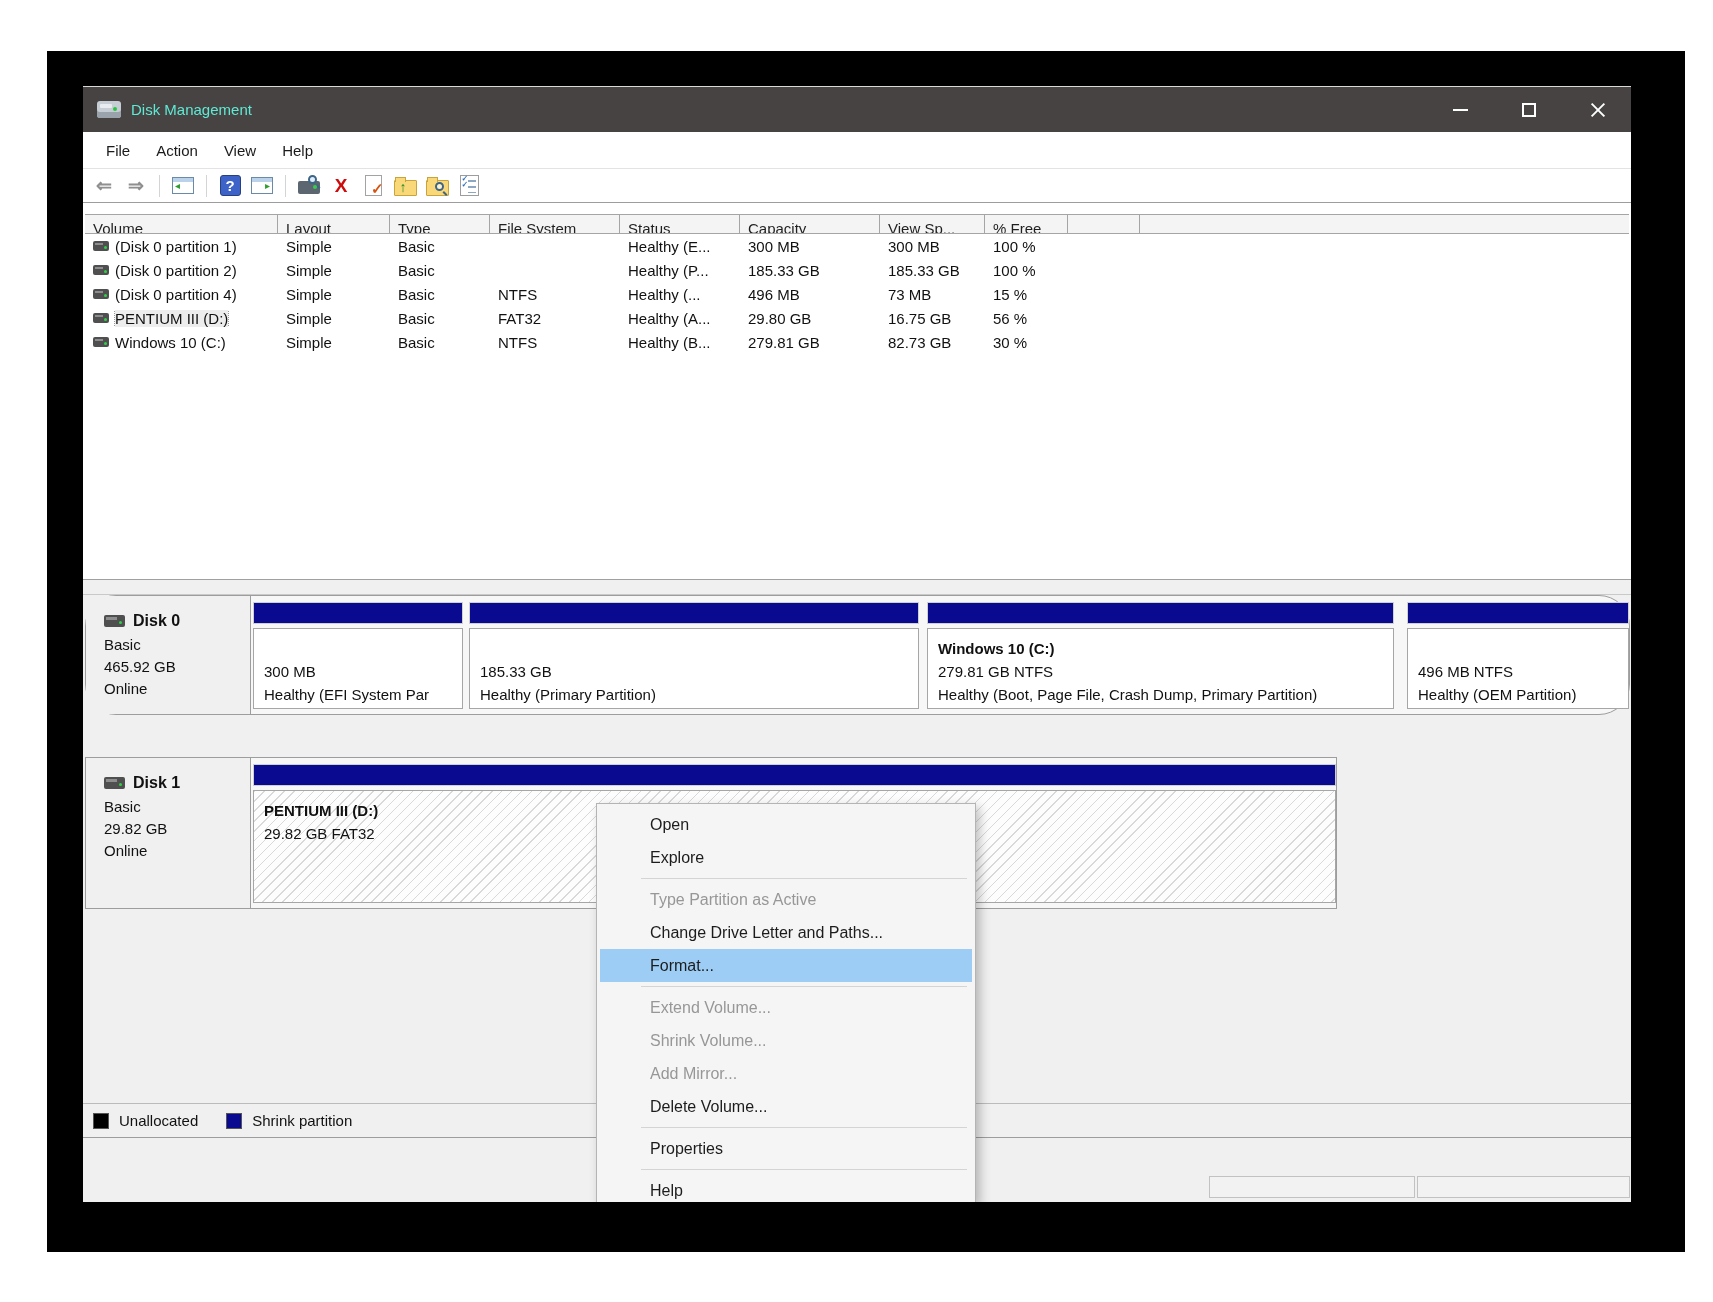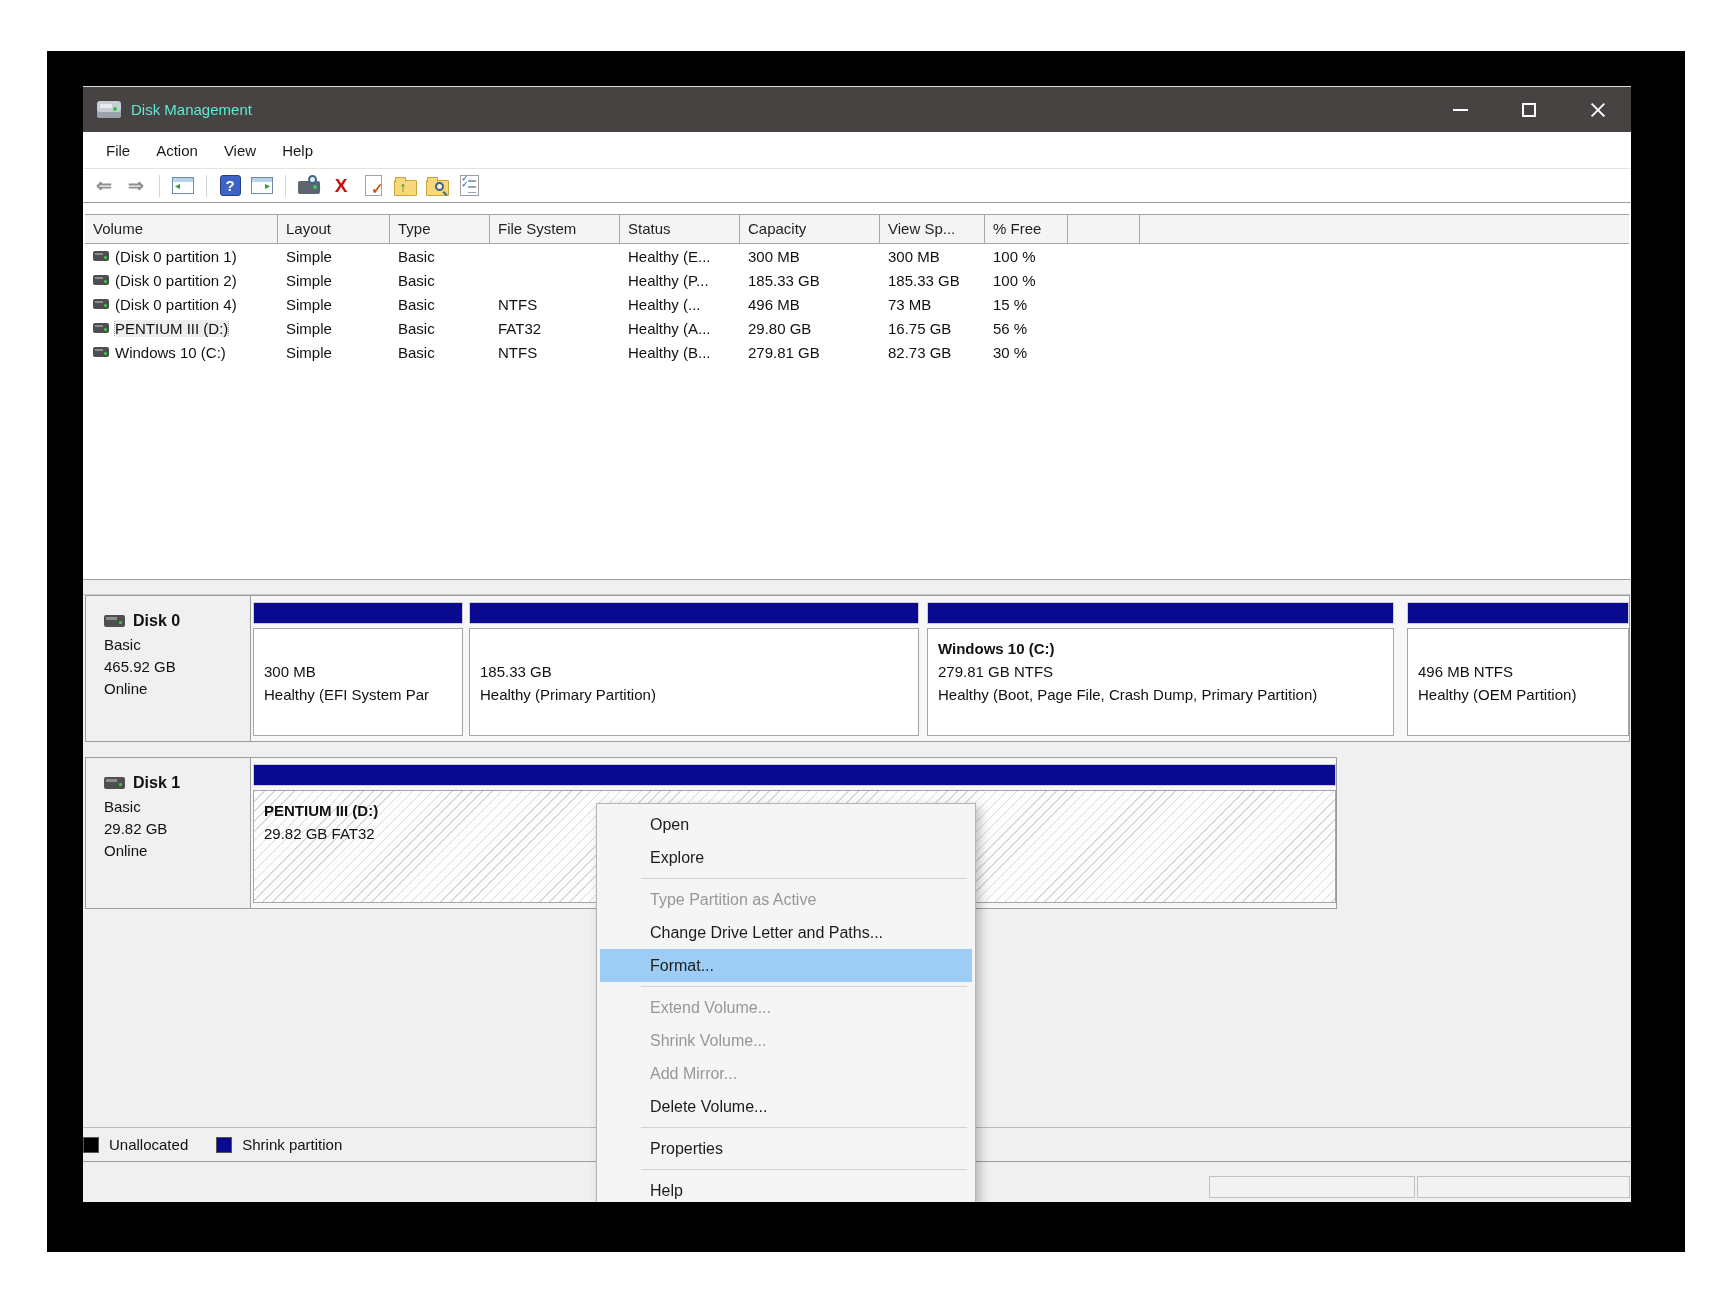--- a/index.html
+++ b/index.html
@@ -60,39 +60,39 @@
   .folder .up { position:absolute; left:5px; top:-2px; color:#1d8c1d; font-weight:900; font-size:14px; }
   .folder .mag { left:8px; top:1px; background:#fdf3cf; }
   .listico { width:19px; height:21px; background:#fff; border:1px solid #9d9d9d; position:relative; }
   .listico::before { content:""; position:absolute; left:7px; right:2px; top:4px; height:13px;
       background:repeating-linear-gradient(#8ea7c0 0 2px, transparent 2px 6px); }
   .listico::after { content:"\2713\A\2713"; white-space:pre; position:absolute; left:1px; top:0px; color:#2f6fbe; font-size:8px; line-height:6px; font-weight:bold;}
 
   
   .listarea { height:376px; background:#fff; position:relative; flex:0 0 auto; }
   .vtable { position:absolute; left:2px; top:11px; right:2px; }
-  .vhead { display:flex; height:30px; font-size:15px; color:#1f1f1f; background:#f4f4f4; border-top:1px solid #a5a5a5; border-bottom:1px solid #a5a5a5; }
+  .vhead { display:flex; height:20px; font-size:15px; color:#1f1f1f; background:#f4f4f4; border-top:1px solid #a5a5a5; border-bottom:1px solid #a5a5a5; }
   .vhead .hc { border-right:1px solid #a5a5a5; padding:5px 0 0 8px; white-space:nowrap; overflow:hidden; }
   .vrow { display:flex; height:24px; font-size:15px; color:#111; align-items:center; }
   .vrow .c { padding-left:8px; white-space:nowrap; overflow:hidden; display:flex; align-items:center; gap:6px; }
   .c-volume { width:193px; } .c-layout { width:112px; } .c-type { width:100px; }
   .c-fs { width:130px; } .c-status { width:120px; } .c-cap { width:140px; }
   .c-free { width:105px; } .c-pct { width:83px; } .c-tail { width:72px; }
   .rowdrive { width:16px; height:10px; background:#4f4f4f; border-radius:2px; position:relative; flex:0 0 auto; }
   .rowdrive::before { content:""; position:absolute; left:2px; top:2px; width:8px; height:2px; background:#8d8d8d; }
   .rowdrive::after { content:""; position:absolute; right:2px; bottom:2px; width:3px; height:3px; background:#2fd148; border-radius:50%; }
   .focus-name { background:#ededed; outline:1px dotted #9a9a9a; }
 
   
   .splitter { height:15px; background:#f0f0f0; border-top:1px solid #a0a0a0; flex:0 0 auto; }
 
   
   .diskarea { position:relative; flex:1 1 auto; background:#f0f0f0; border-top:1px solid #c9c9c9; }
   .disk-row { position:absolute; left:2px; display:flex; border:1px solid #9d9d9d; background:#f7f7f7; }
-  .row-disk0 { top:0px; height:147px; width:1545px; }
+  .row-disk0 { top:0px; height:120px; width:1545px;border-radius:31px; }
   .row-disk1 { top:162px; height:152px; width:1252px; }
   .dpanel { width:165px; flex:0 0 auto; border-right:1px solid #9d9d9d; background:#f0f0f0; padding:14px 0 0 18px;
             font-size:15px; color:#111; line-height:22px; }
   .dpanel .dname { font-weight:bold; display:flex; align-items:center; gap:8px; font-size:16px; margin-bottom:2px; }
   .paneldrive { width:21px; height:12px; background:#4f4f4f; border-radius:2px; position:relative; }
   .paneldrive::before { content:""; position:absolute; left:2px; top:2px; width:11px; height:3px; background:#8d8d8d; }
   .paneldrive::after { content:""; position:absolute; right:3px; bottom:3px; width:3px; height:3px; background:#2fd148; border-radius:50%; }
   .parts { position:relative; flex:1 1 auto; }
   .pcell { position:absolute; top:0; bottom:0; }
   .pbar { position:absolute; left:0; right:0; top:6px; height:22px; background:#0a0a90; border:1px solid #cfcfcf; }
@@ -103,22 +103,22 @@
       background-image:repeating-linear-gradient(135deg, #d9d9d9 0 1px, transparent 1px 7px); }
   .pbox.hatched .pname, .pbox.hatched .psize, .pbox.hatched .pstat { background:transparent; }
   
   .d0p1 { left:2px;   width:210px; }
   .d0p2 { left:218px; width:450px; }
   .d0p3 { left:676px; width:467px; }
   .d0p4 { left:1156px; width:222px; }
   .d1p1 { left:2px;  width:1083px; }
 
   
-  .legend { position:absolute; left:0; right:0; top:532px; height:35px; border-top:1px solid #bbbbbb;
-            border-bottom:1px solid #9d9d9d; display:flex; align-items:center; gap:10px; 
+  .legend { position:absolute; left:0; right:0; top:508px; height:35px; border-top:1px solid #bbbbbb;
+            border-bottom:1px solid #9d9d9d; display:flex; align-items:center; gap:10px; padding-left:10px;
             font-size:15px; color:#111; background:#f0f0f0; }
   .sq { width:16px; height:16px; border:1px solid #555; }
   .sq-black { background:#000; } .sq-navy { background:#0a0a90; }
   .legend .lbl { margin-right:18px; }
   .statusbar { position:absolute; left:0; right:0; top:576px; bottom:0; background:#f0f0f0; }
   .sb-box { position:absolute; top:5px; bottom:4px; border:1px solid #c2c2c2; background:#f2f2f2; }
   .sb1 { left:1126px; width:206px; } .sb2 { left:1334px; width:213px; }
 
   
   .ctx { position:absolute; left:513px; top:716px; width:380px; height:400px; background:#f5f5f5;

